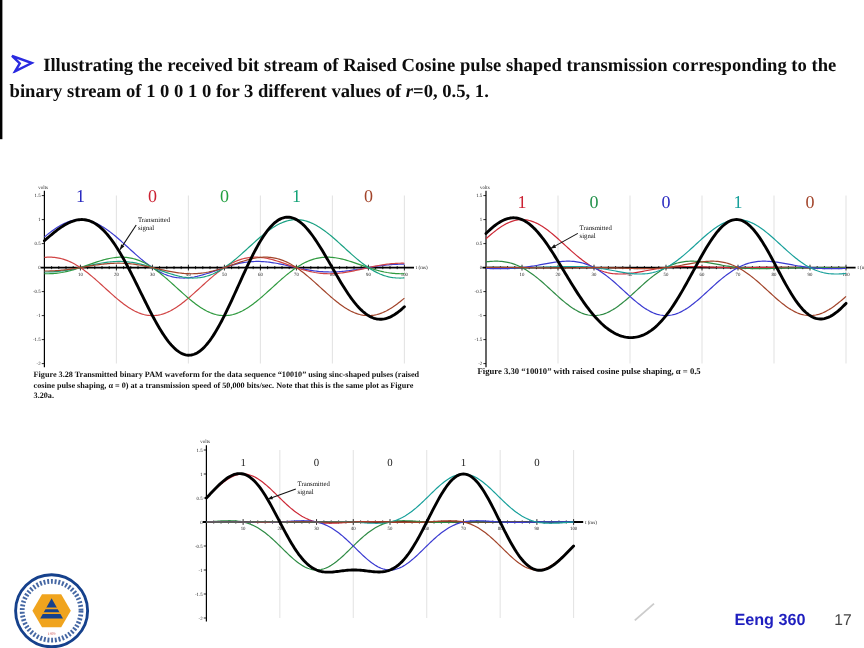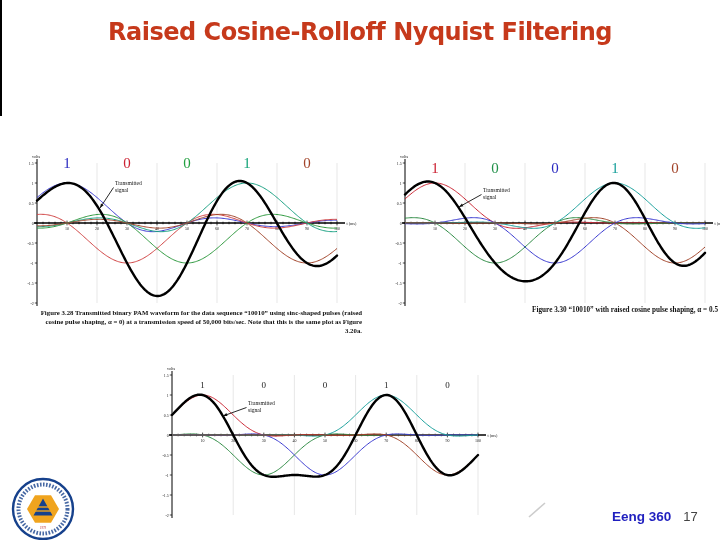--- a/index.html
+++ b/index.html
@@ -11,40 +11,44 @@
          letter-spacing:-0.5px;color:#c6391b;white-space:nowrap;}
   #bullet{position:absolute;left:8px;top:44px;width:706px;
           font-family:"Liberation Serif",serif;font-weight:bold;font-size:15.5px;
           line-height:21.5px;color:#0d0d0d;}
   #bullet .arrow{display:inline-block;vertical-align:-2px;margin-right:7px;}
   .chart{position:absolute;overflow:visible;}
   .chart text{font-family:"Liberation Serif",serif;}
   #chart-0{left:14px;top:147px;}
   #chart-1{left:393px;top:147px;}
   #chart-2{left:160px;top:366px;}
-  .caption{position:absolute;text-align:right;font-family:"Liberation Serif",serif;
+  .caption{position:absolute;text-align:left;font-family:"Liberation Serif",serif;
            font-weight:bold;color:#111;}
   #cap-0{left:14px;top:308px;width:362px;font-size:6.8px;line-height:9px;padding:0 14px;box-sizing:border-box;}
   #cap-1{left:398px;top:306px;width:320px;font-size:7.2px;}
   #cap-2{left:160px;top:508px;width:345px;font-size:7.2px;}
-  #footer{position:absolute;left:612px;top:509px;display:flex;align-items:baseline;gap:12px;
+  #footer{position:absolute;left:612px;top:509px;display:flex;align-items:baseline;gap:24px;
           font-family:"Liberation Sans",sans-serif;}
   #course{color:#1f1fbf;font-weight:bold;font-size:13.5px;}
   #pagenum{color:#444;font-size:13px;}
   #logo{position:absolute;left:8px;top:477px;}
   #diag{position:absolute;left:526px;top:500px;}
 </style>
 </head>
 <body>
 
 <div id="slide">
   <div id="left-edge"></div>
 
-  <h1 id="title">Raised Cosine-Rolloff  Nyquist Filtering</h1>
-
+
+  <div id="bullet">
+    <svg class="arrow" width="21" height="16" viewBox="0 0 21 16">
+      <polygon points="2,1.5 18.5,7.5 4.5,14.5 8.5,7.8" fill="#ffffff" stroke="#2a2ae0" stroke-width="2" stroke-linejoin="miter"></polygon>
+    </svg><span>Illustrating the received bit stream of Raised Cosine pulse shaped transmission corresponding to the binary stream of 1 0 0 1 0 for 3 different values of </span><i>r</i><span>=0, 0.5, 1.</span>
+  </div>
 
   <svg id="chart-0" class="chart" width="362" height="162" viewBox="0 0 362 162">
       <line x1="83" y1="16" x2="83" y2="156" stroke="#e4e4e4" stroke-width="0.9"></line>
       <line x1="143" y1="16" x2="143" y2="156" stroke="#e4e4e4" stroke-width="0.9"></line>
       <line x1="203" y1="16" x2="203" y2="156" stroke="#e4e4e4" stroke-width="0.9"></line>
       <line x1="263" y1="16" x2="263" y2="156" stroke="#e4e4e4" stroke-width="0.9"></line>
       <line x1="323" y1="16" x2="323" y2="156" stroke="#e4e4e4" stroke-width="0.9"></line>
       <line x1="23" y1="12" x2="23" y2="159" stroke="#000" stroke-width="1"></line>
       <line x1="20" y1="76" x2="331" y2="76" stroke="#000" stroke-width="1.6"></line>
       <path d="M29.0,74.7V77.3M35.0,74.7V77.3M41.0,74.7V77.3M47.0,74.7V77.3M53.0,73.6V78.4M59.0,74.7V77.3M65.0,74.7V77.3M71.0,74.7V77.3M77.0,74.7V77.3M83.0,73.6V78.4M89.0,74.7V77.3M95.0,74.7V77.3M101.0,74.7V77.3M107.0,74.7V77.3M113.0,73.6V78.4M119.0,74.7V77.3M125.0,74.7V77.3M131.0,74.7V77.3M137.0,74.7V77.3M143.0,73.6V78.4M149.0,74.7V77.3M155.0,74.7V77.3M161.0,74.7V77.3M167.0,74.7V77.3M173.0,73.6V78.4M179.0,74.7V77.3M185.0,74.7V77.3M191.0,74.7V77.3M197.0,74.7V77.3M203.0,73.6V78.4M209.0,74.7V77.3M215.0,74.7V77.3M221.0,74.7V77.3M227.0,74.7V77.3M233.0,73.6V78.4M239.0,74.7V77.3M245.0,74.7V77.3M251.0,74.7V77.3M257.0,74.7V77.3M263.0,73.6V78.4M269.0,74.7V77.3M275.0,74.7V77.3M281.0,74.7V77.3M287.0,74.7V77.3M293.0,73.6V78.4M299.0,74.7V77.3M305.0,74.7V77.3M311.0,74.7V77.3M317.0,74.7V77.3M323.0,73.6V78.4" stroke="#000" stroke-width="0.7" fill="none"></path>

